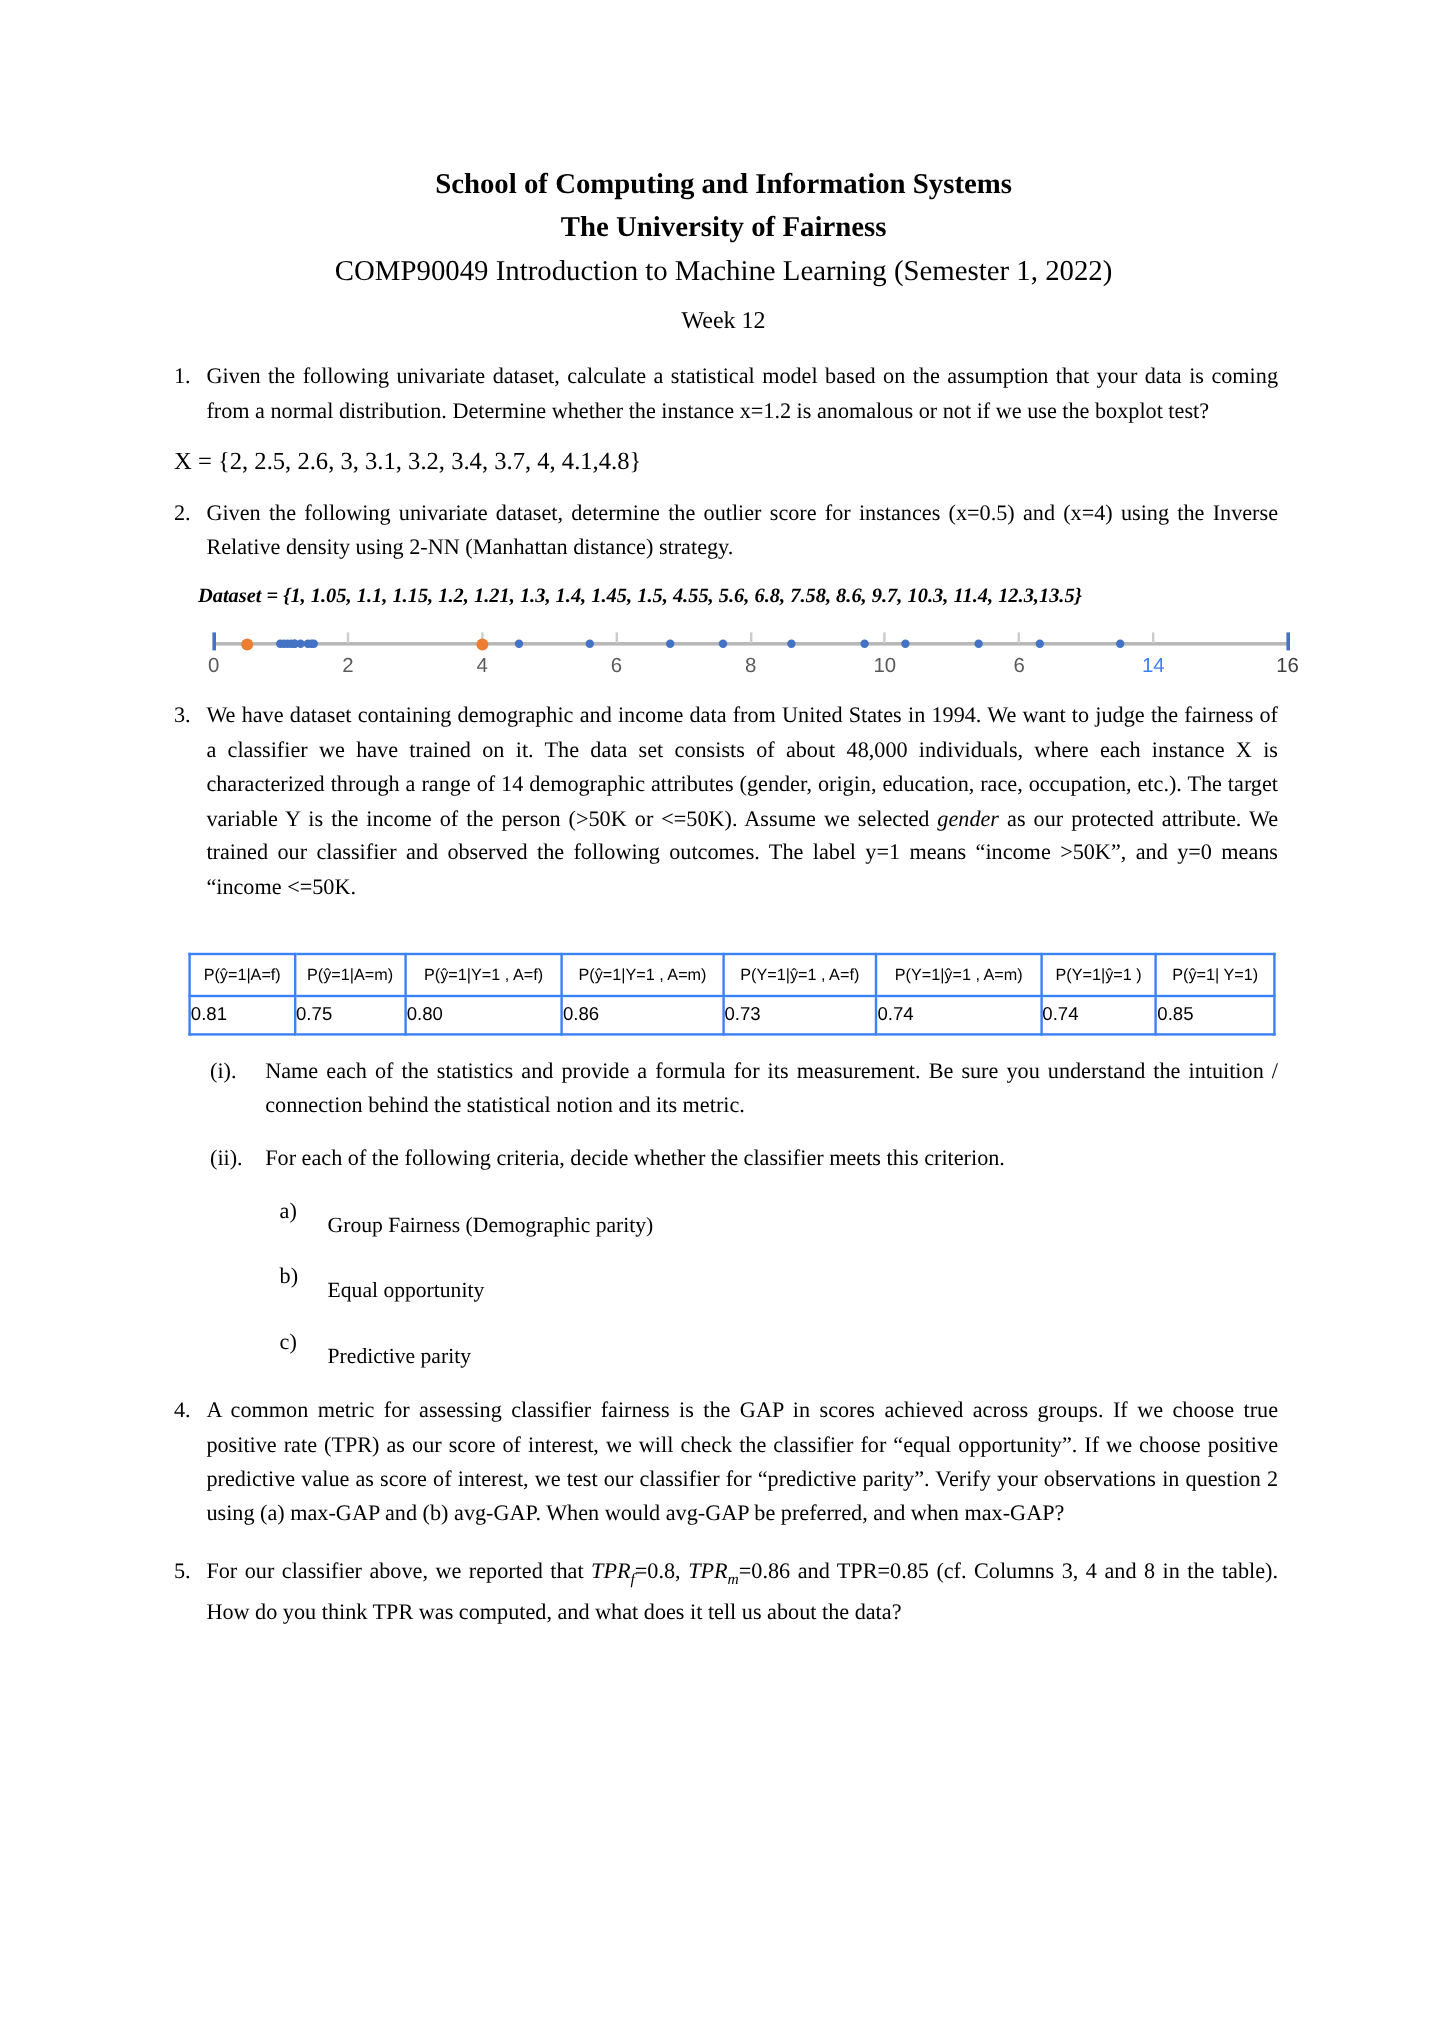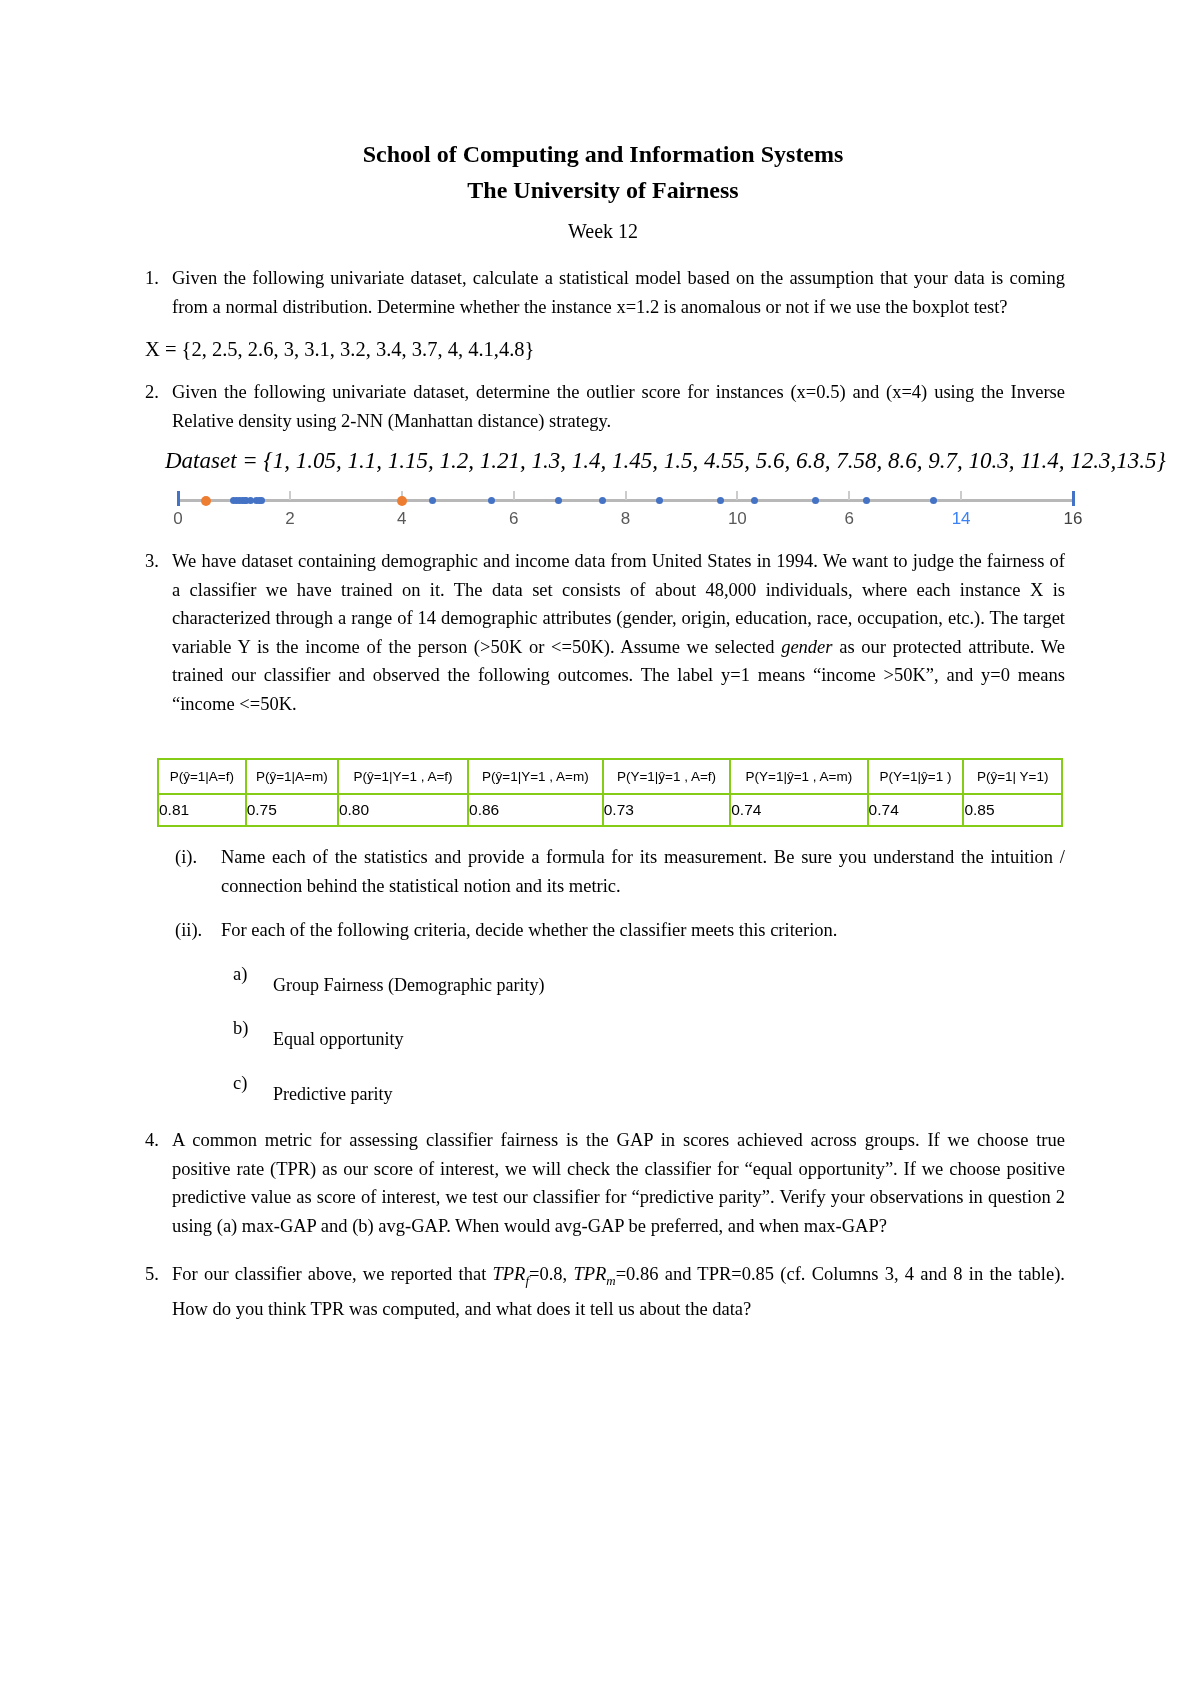--- a/index.html
+++ b/index.html
@@ -15,37 +15,37 @@
   .hdr{text-align:center;width:930px;margin:0 auto 0 138px;}
   .hdr .t1,.hdr .t2{font-weight:bold;font-size:24px;line-height:36px;}
   .hdr .t3{font-weight:normal;font-size:24px;line-height:36px;}
   .hdr .wk{font-weight:normal;font-size:20px;line-height:30px;margin-top:8px;}
 
   
   .q{display:flex;margin-top:18px;}
   .q .num{flex:0 0 27px;font-size:18.5px;line-height:28.5px;}
   .q .body{flex:1;font-size:18.5px;line-height:28.5px;text-align:justify;}
   .centerline{font-size:20.5px;line-height:30px;margin:13px 0 10px 0;}
-  .dataset-line{font-style:italic;font-size:23px;line-height:24px;margin:14px 0 0 20px;white-space:nowrap;}
+  .dataset-line{font-style:italic;font-size:17px;line-height:24px;margin:14px 0 0 20px;white-space:nowrap;font-weight:bold;}
 
   
   .chart{position:relative;height:52px;margin:8px 0 0 33px;width:895px;}
   .chart .axis{position:absolute;left:0;right:0;top:18px;height:3px;background:#b8b8b8;}
   .chart .endcap{position:absolute;width:3px;height:15px;background:#4472C4;top:10px;}
   .chart .tick{position:absolute;width:2px;height:9px;background:#cccccc;top:10px;}
   .chart .dot{position:absolute;border-radius:50%;}
   .chart .lbl{position:absolute;top:28px;transform:translateX(-50%);
     font-family:"Liberation Sans", sans-serif;font-size:17px;color:#595959;}
 
   
   .gender-it{font-style:italic;}
 
   
   table.fair{border-collapse:collapse;margin:40px 0 0 12px;width:906px;table-layout:fixed;}
-  table.fair td,table.fair th{border:2px solid #84cc16;padding:0;}
+  table.fair td,table.fair th{border:2px solid #3b82f6;padding:0;}
   table.fair th{font-family:"Liberation Sans", sans-serif;font-weight:normal;font-size:13.5px;height:33px;}
   table.fair td{font-family:"Liberation Sans", sans-serif;font-size:15.5px;height:30px;}
   table.fair col:nth-child(1){width:9.7%;}  table.fair col:nth-child(2){width:10.2%;}
   table.fair col:nth-child(3){width:14.4%;} table.fair col:nth-child(4){width:14.9%;}
   table.fair col:nth-child(5){width:14.1%;} table.fair col:nth-child(6){width:15.2%;}
   table.fair col:nth-child(7){width:10.6%;} table.fair col:nth-child(8){width:10.9%;}
 
   
   .sub{display:flex;margin:16px 0 0 30px;}
   .sub .mark{flex:0 0 46px;font-size:18.5px;line-height:28.5px;}
@@ -57,20 +57,21 @@
   .tpr{font-style:italic;}
 </style>
 </head>
 <body>
 
 <div class="page">
 
   <div class="hdr">
     <div class="t1">School of Computing and Information Systems</div>
     <div class="t2">The University of Fairness</div>
+    <div class="t3">COMP90049 Introduction to Machine Learning (Semester 1, 2022)</div>
     <div class="wk">Week 12</div>
   </div>
 
   <div class="content">
 
     <div class="q">
       <span class="num">1.</span>
       <div class="body">Given the following univariate dataset, calculate a statistical model based on the assumption that your data is coming from a normal distribution. Determine whether the instance x=1.2 is anomalous or not if we use the boxplot test?</div>
     </div>
     <div class="centerline">X = {2, 2.5, 2.6, 3, 3.1, 3.2, 3.4, 3.7, 4, 4.1,4.8}</div>

